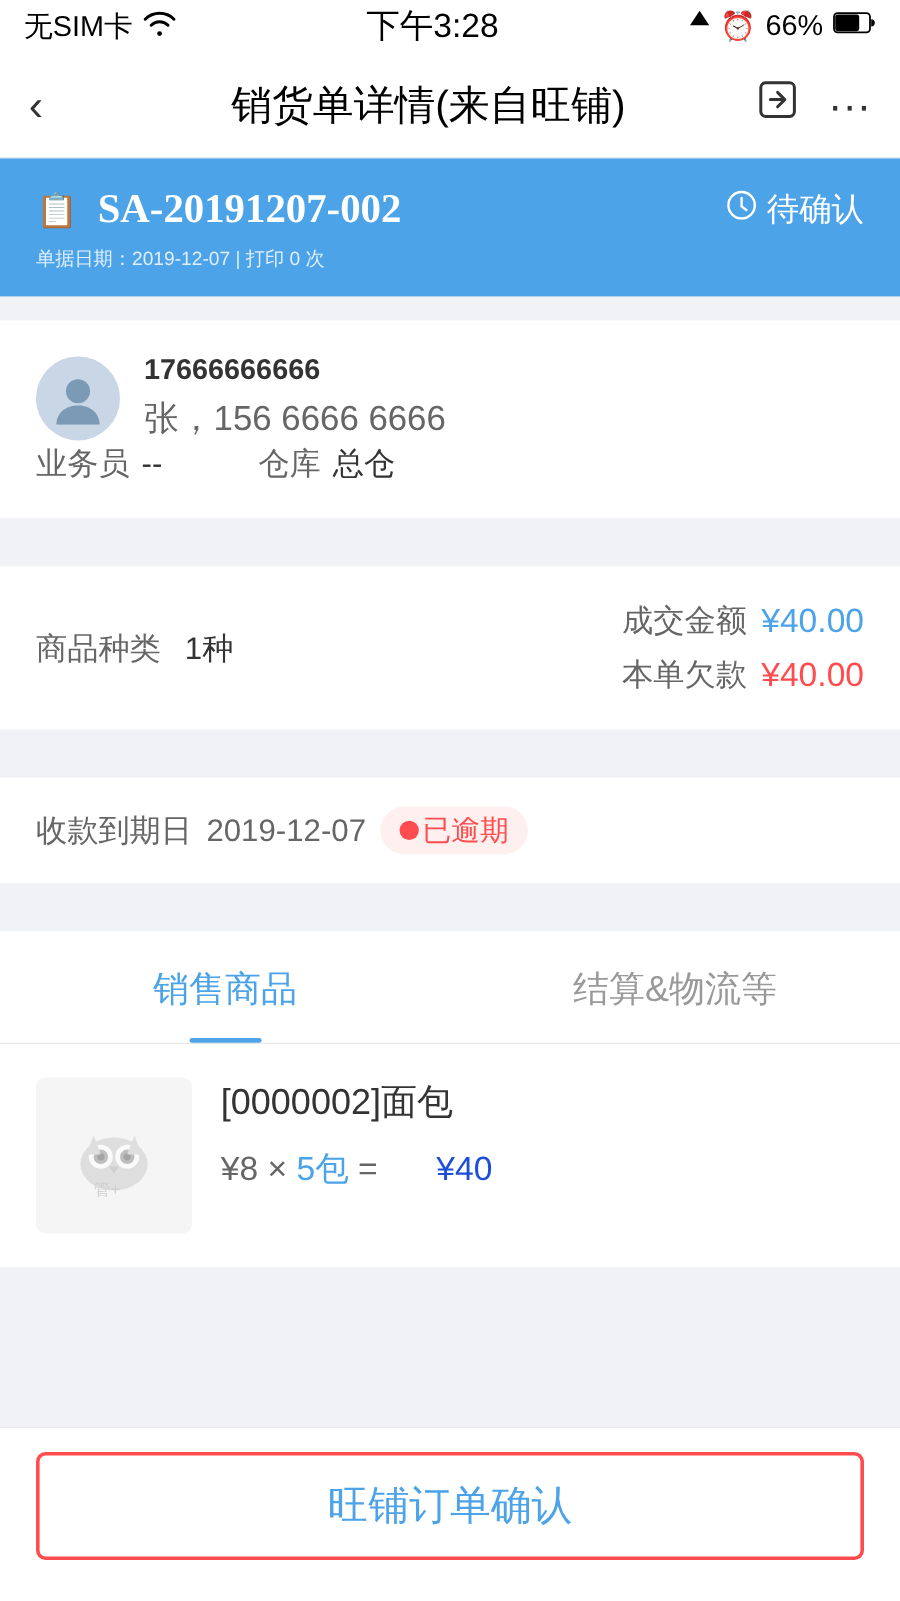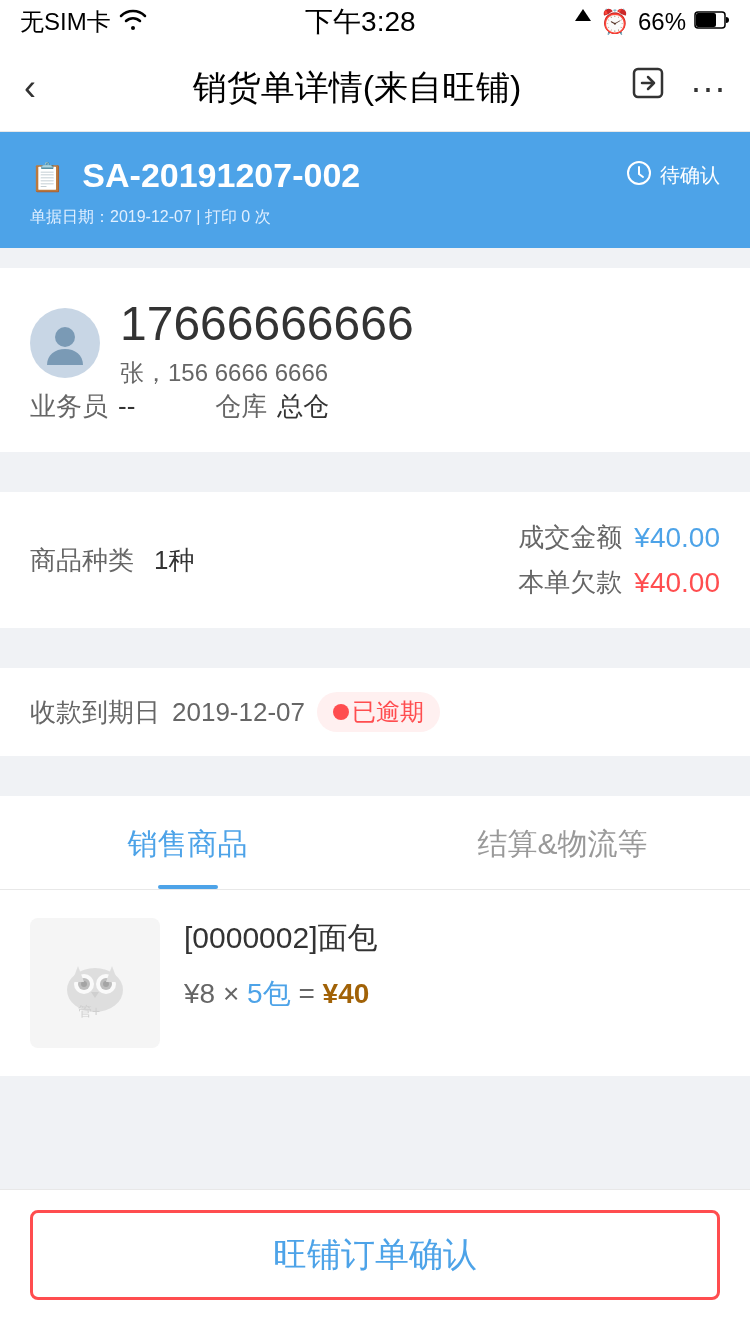--- a/index.html
+++ b/index.html
@@ -62,34 +62,35 @@
     }
 
     
     .order-header {
       background: #4da3e8;
       padding: 24px 30px 20px;
       margin-top: 0;
     }
     .order-header-top {
       display: flex;
-      align-items: center;
+      align-items: flex-start;
       justify-content: space-between;
+      font-family: Liberation Serif, serif;
     }
     .order-id {
       font-size: 34px;
       font-weight: bold;
       color: #fff;
     }
     .order-status {
       display: flex;
       align-items: center;
       gap: 8px;
       color: #fff;
-      font-size: 20px;
+      font-size: 27px;
     }
     .order-date {
       font-size: 16px;
       color: #e0efff;
       margin-top: 12px;
     }
 
     
     .customer-section {
       background: #fff;
@@ -107,26 +108,26 @@
       border-radius: 35px;
       background: #c8d6e5;
       display: flex;
       align-items: center;
       justify-content: center;
       font-size: 36px;
       color: #7a9ab5;
       flex-shrink: 0;
     }
     .customer-phone {
-      font-size: 48px;
-      font-weight: 400;
+      font-size: 24px;
+      font-weight: 700;
       color: #333;
     }
     .customer-name {
-      font-size: 24px;
+      font-size: 29px;
       color: #666;
       margin-top: 6px;
     }
     .customer-meta {
       display: flex;
       gap: 80px;
     }
     .meta-item {
       display: flex;
       align-items: center;
@@ -270,22 +271,23 @@
       margin-bottom: 16px;
     }
     .product-price {
       font-size: 28px;
       color: #666;
     }
     .product-price .qty {
       color: #4da3e8;
     }
     .product-price .total {
-      color: #a16207;
-      font-weight: 700;
+      color: #1d4ed8;
+      font-weight: 400;
+      margin-left: 41px;
     }
 
     
     .empty-area {
       background: #f0f2f5;
       height: 200px;
     }
 
     
     .bottom-bar {

